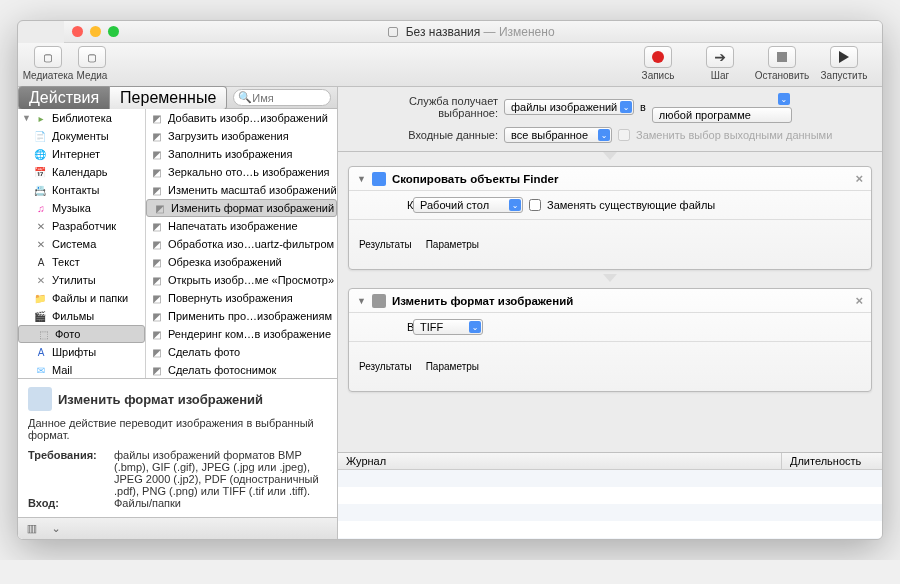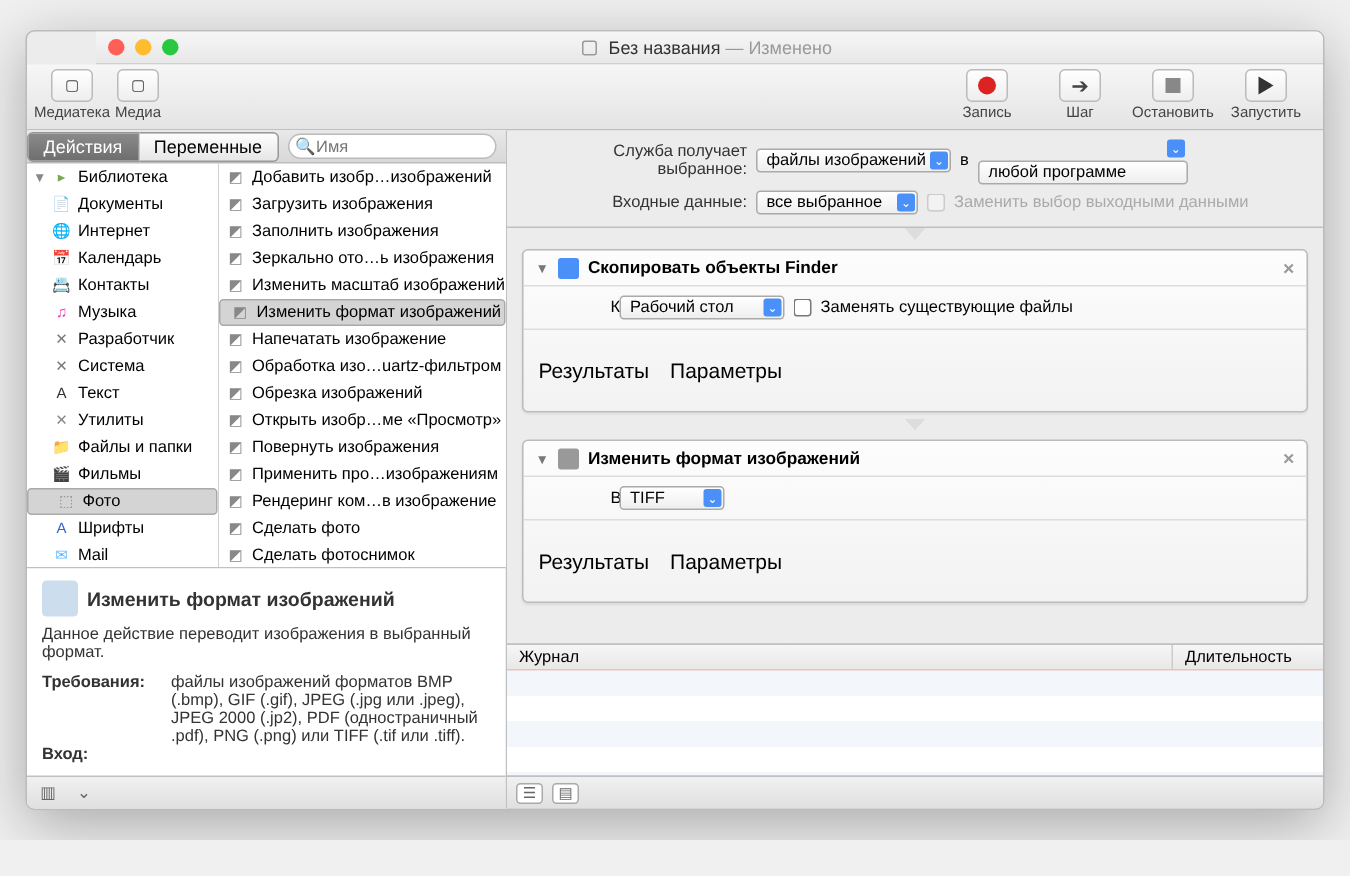--- a/index.html
+++ b/index.html
@@ -20,21 +20,21 @@
 .tool-right { display: flex; gap: 2px; }
 .tool-right .tool-btn { width: 60px; }
 .rec-dot { width:12px;height:12px;border-radius:50%;background:#d22; }
 .step-arrow::after { content:"➔"; font-size:14px; }
 .stop-sq { width:10px;height:10px;background:#888; }
 .play-tri { width:0;height:0;border-left:10px solid #333;border-top:6px solid transparent;border-bottom:6px solid transparent; }
 .content { flex: 1; display: flex; min-height: 0; }
 .leftpane { width: 320px; display: flex; flex-direction: column; border-right: 1px solid #c0c0c0; background: #fff; }
 .tabs-row { display:flex; align-items:center; background: linear-gradient(#e8e8e8,#d8d8d8); border-bottom:1px solid #bbb; height: 22px; }
 .seg { display:flex; }
-.seg-btn { padding: 2px 10px; font-size:12px; border:1px solid #999; background:linear-gradient(#fdfdfd,#e6e6e6); cursor:pointer;text-align:right; }
+.seg-btn { padding: 2px 10px; font-size:16px; border:1px solid #999; background:linear-gradient(#fdfdfd,#e6e6e6); cursor:pointer;text-align:right; }
 .seg-btn:first-child { border-radius: 4px 0 0 4px; }
 .seg-btn:last-child { border-radius: 0 4px 4px 0; border-left:none; }
 .seg-btn.active { background: linear-gradient(#8a8a8a,#6e6e6e); color:#fff; }
 .search { flex:1; margin: 0 6px; }
 .search input { width: 100%; height: 17px; border-radius: 9px; border:1px solid #bbb; padding: 0 8px 0 18px; font-size:11px; background:#fff; }
 .search-wrap { position:relative; }
 .search-ic { position:absolute; left:5px; top:2px; color:#999; font-size:11px; }
 .lists-row { flex:1; display:flex; min-height:0; border-bottom:1px solid #c0c0c0; }
 .cat-list { width: 128px; border-right:1px solid #d0d0d0; overflow-y:auto; background:#fff; }
 .act-list { flex:1; overflow-y:auto; background:#fff; }
@@ -63,25 +63,25 @@
 .chk { width:12px;height:12px; }
 .muted { color:#aaa; }
 .workflow { flex:1; overflow-y:auto; padding: 6px 10px; }
 .action-card { background:linear-gradient(#fdfdfd,#f2f2f2); border:1px solid #bbb; border-radius:4px; margin-bottom:10px; box-shadow: 0 1px 2px rgba(0,0,0,0.08); }
 .card-hdr { display:flex; align-items:center; gap:6px; padding:4px 8px; border-bottom:1px solid #ddd; font-weight:bold; font-size:11.5px; }
 .card-hdr .tri2 { color:#777; font-size:9px; }
 .card-hdr .cic { width:14px;height:14px; background:#4a90f8; border-radius:2px; }
 .card-hdr .close { margin-left:auto; color:#999; cursor:pointer; font-size:13px; }
 .card-body { padding: 6px 10px; display:flex; align-items:center; gap:6px; font-size:11px; }
 .card-body .flbl { width:40px; text-align:left;padding-left:48px; }
-.card-foot { display:flex; gap:14px; padding: 19px 10px; border-top:1px solid #ddd; font-size:14px; }
+.card-foot { display:flex; gap:14px; padding: 19px 10px; border-top:1px solid #ddd; font-size:10px; }
 .card-foot span { cursor:pointer; }
 .connector { text-align:center; height:10px; position:relative; margin:-6px 0 4px; }
 .connector::before { content:""; position:absolute; left:50%; top:0; width:14px;height:8px; background:#ddd; clip-path: polygon(0 0,100% 0,50% 100%); transform:translateX(-50%);}
-.log-area { height: 110px; border-top:1px solid #c0c0c0; background:#fca5a5; }
+.log-area { height: 87px; border-top:1px solid #c0c0c0; background:#fde047; }
 .log-hdr { display:flex; background:linear-gradient(#f6f6f6,#e8e8e8); border-bottom:1px solid #ccc; font-size:11px; }
 .log-hdr .col { padding:2px 8px; }
 .log-hdr .col1 { flex:1; border-right:1px solid #ccc; }
 .log-hdr .col2 { width:100px; }
 .log-body { height: 70px; background:repeating-linear-gradient(#f3f6fa 0,#f3f6fa 17px,#fff 17px,#fff 34px); }
 .log-foot { height:22px; border-top:1px solid #c0c0c0; background:linear-gradient(#f0f0f0,#e0e0e0); display:flex;align-items:center; padding:0 6px; gap:6px;}
 .log-foot .fic { width:18px;height:14px; border:1px solid #aaa; border-radius:3px; display:inline-flex;align-items:center;justify-content:center; font-size:10px; color:#666; cursor:pointer; background:#fff;}
 
 .ic-lib{color:#7a5;}
 .ic-doc{color:#5af;}
@@ -318,20 +318,21 @@
           <span class="bigic"></span>
           <span>Изменить формат изображений</span>
         </h3>
         <p>Данное действие переводит изображения в выбранный формат.</p>
         <div class="req">
           <div class="lbl">Требования:</div>
           <div class="val">файлы изображений форматов BMP (.bmp), GIF (.gif), JPEG (.jpg или .jpeg), JPEG 2000 (.jp2), PDF (одностраничный .pdf), PNG (.png) или TIFF (.tif или .tiff).</div>
         </div>
         <div class="req">
           <div class="lbl">Вход:</div>
+          <div class="val">Файлы/папки</div>
         </div>
       </div>
       <div class="bottom-strip">
         <span class="bic">▥</span>
         <span class="bic">⌄</span>
       </div>
     </div>
 
     <div class="rightpane">
       <div class="header-opts">

